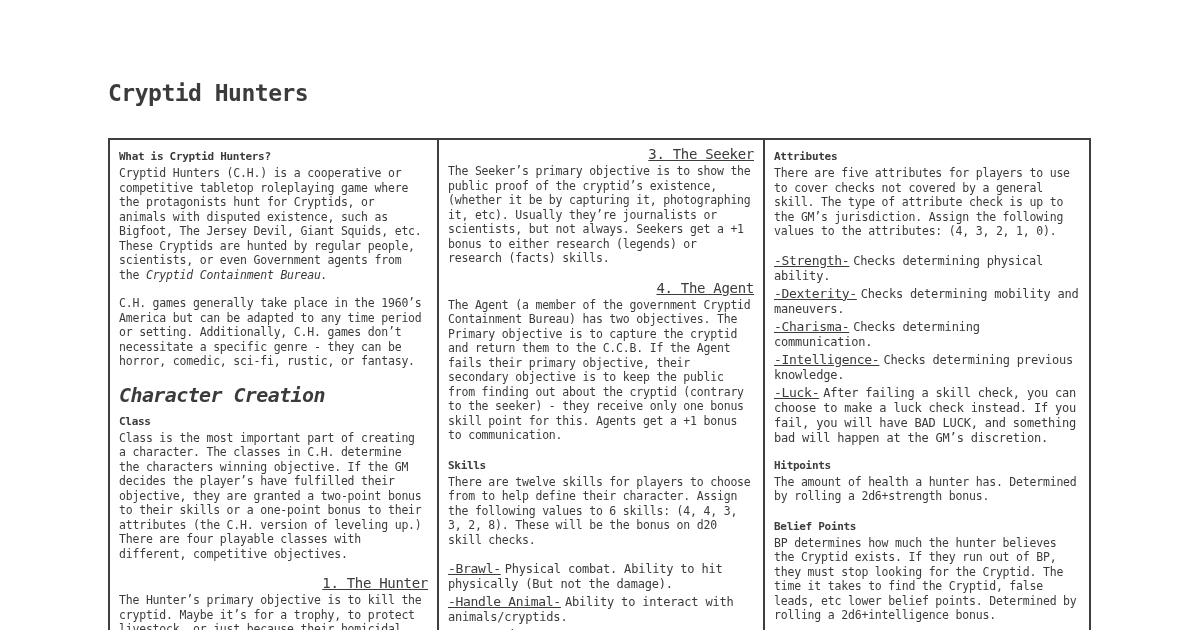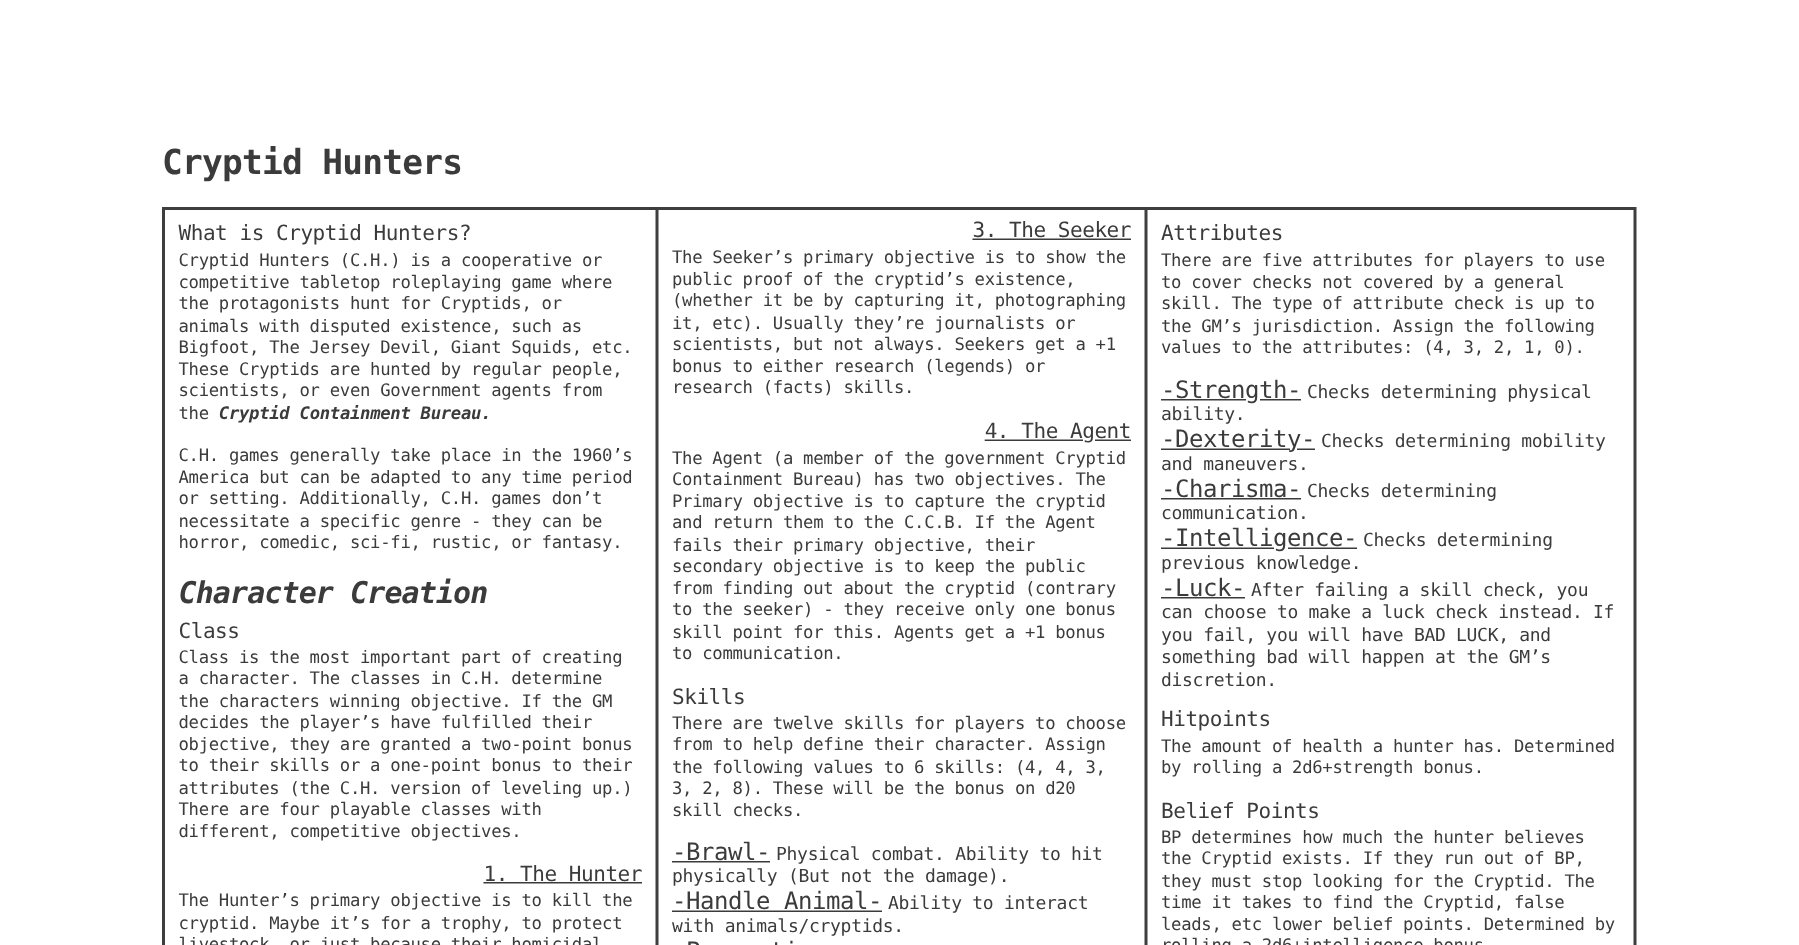--- a/index.html
+++ b/index.html
@@ -11,21 +11,21 @@
     width: 1199px;
     height: 630px;
     overflow: hidden;
     position: relative;
     font-family: "DejaVu Sans Mono", "Liberation Mono", monospace;
     color: #3b3b3b;
   }
   .page-title {
     position: absolute;
     left: 108px;
-    top: 96px;
+    top: 80px;
     font-size: 23px;
     font-weight: bold;
     letter-spacing: -0.5px;
     white-space: nowrap;
   }
   .rule-box {
     position: absolute;
     left: 108px;
     top: 138px;
     width: 983px;
@@ -44,22 +44,22 @@
   .col-2 { width: 326px; border-right: 2px solid #3e3e3e; }
   .col-3 { flex: 1; }
 
   .body-text {
     font-size: 11.5px;
     line-height: 14.5px;
     margin: 0 0 14px 0;
     letter-spacing: -0.2px;
   }
   .section-heading {
-    font-size: 14px;
-    font-weight: normal;
+    font-size: 11px;
+    font-weight: bold;
     line-height: 17px;
     margin: 2px 0 1px 0;
     letter-spacing: -0.3px;
   }
   .chapter-heading {
     font-size: 20px;
     font-weight: bold;
     line-height: 24px;
     margin: 6px 0 6px 0;
     letter-spacing: -0.6px;
@@ -67,27 +67,27 @@
   }
   .class-heading {
     font-size: 14px;
     font-weight: normal;
     text-decoration: underline;
     line-height: 17px;
     margin: 0 0 1px 0;
     letter-spacing: -0.3px;
     text-align: right;
   }
-  .italic { font-style: italic; font-weight: bold; }
+  .italic { font-style: italic; }
   .entry {
     margin: 0 0 3px 0;
     line-height: 13px;
   }
   .entry .term {
-    font-size: 16px;
+    font-size: 13px;
     text-decoration: underline;
     letter-spacing: -0.3px;
     margin-right: 4px;
   }
   .entry .term-desc {
     font-size: 12px;
     letter-spacing: -0.2px;
   }
   .entry-list { margin: 0 0 12px 0; }
 </style>

